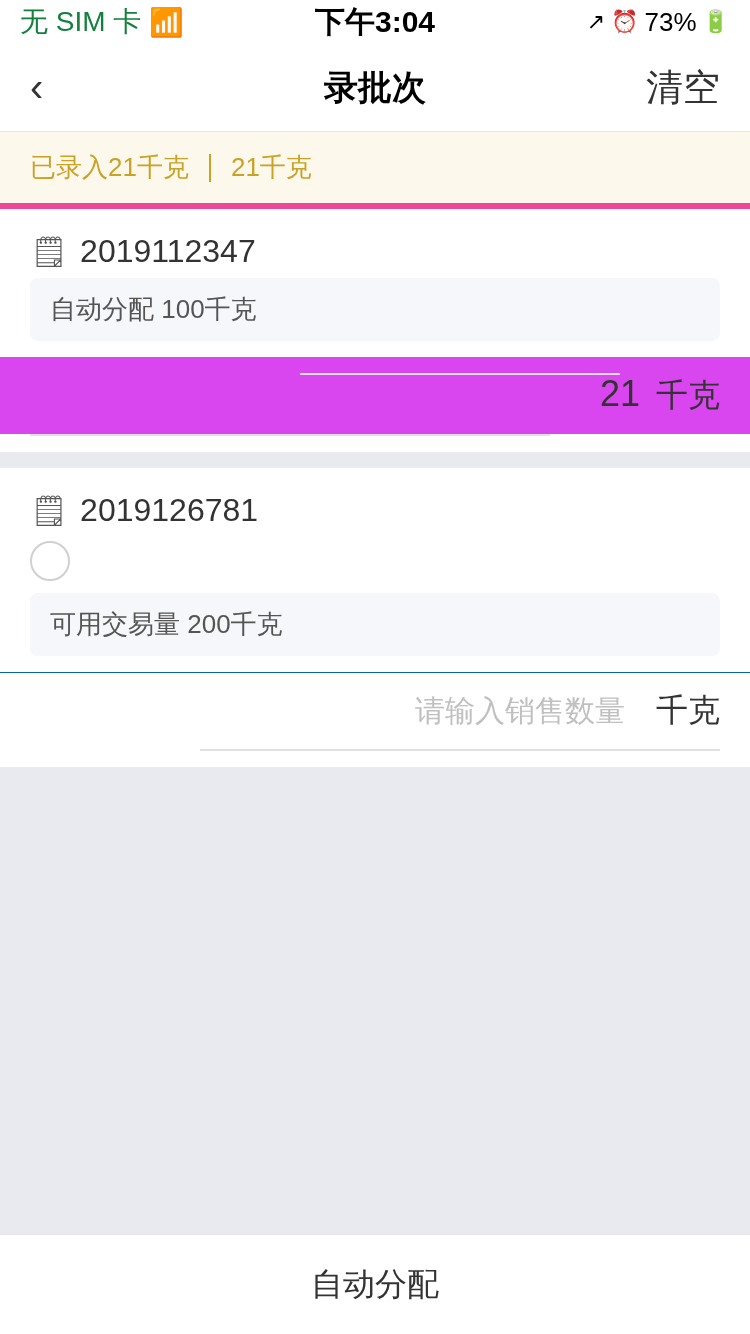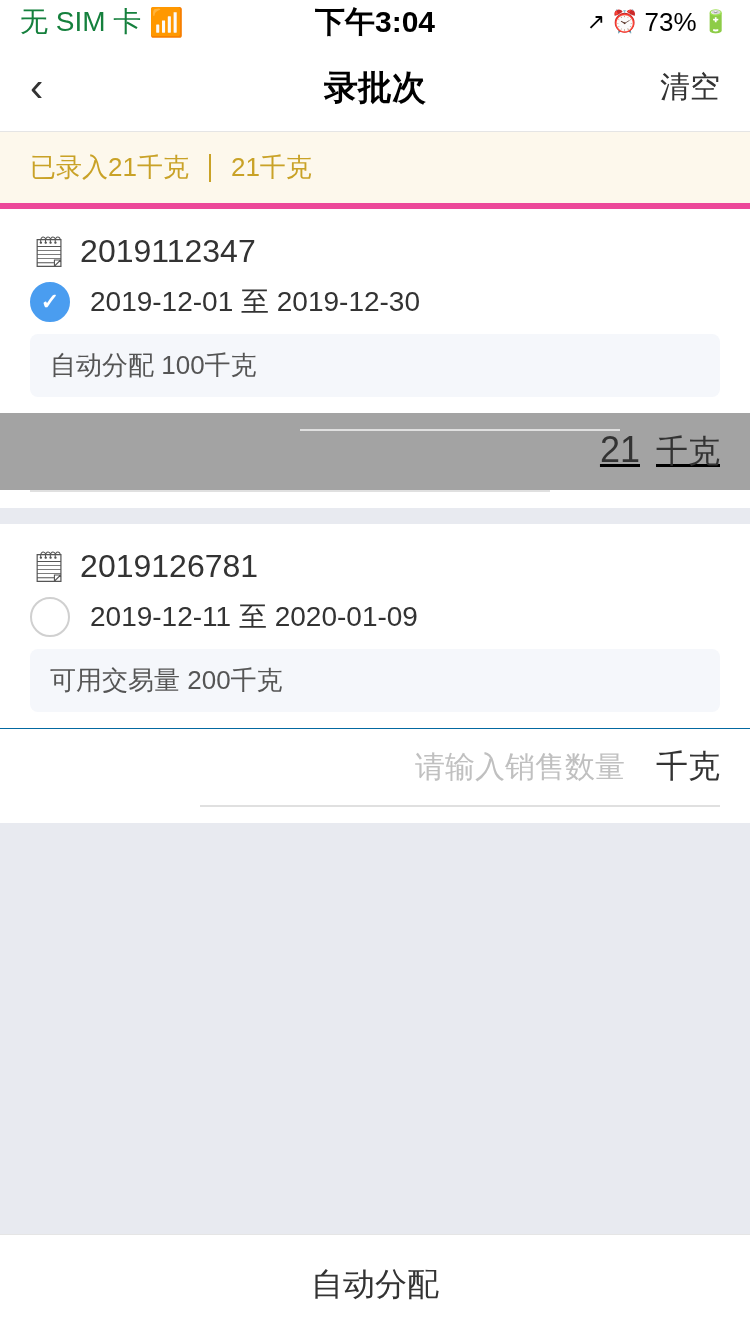--- a/index.html
+++ b/index.html
@@ -64,21 +64,21 @@
     }
     .nav-title {
       font-size: 34px;
       font-weight: 600;
       color: #000;
       position: absolute;
       left: 50%;
       transform: translateX(-50%);
     }
     .nav-clear {
-      font-size: 30px;
+      font-size: 37px;
       color: #333;
       cursor: pointer;
       margin-left: 12px;
     }
 
     
     .info-banner {
       background: #fdf8ec;
       padding: 18px 30px;
       display: flex;
@@ -155,23 +155,22 @@
       font-size: 26px;
       color: #555;
     }
 
     
     .quantity-row {
       display: flex;
       align-items: baseline;
       justify-content: flex-end;
       padding: 16px 30px 16px 30px;
-      background: #a3a3a3;
+      background: #d946ef;
       gap: 16px;
-      text-decoration: underline;
     }
     .quantity-value {
       font-size: 36px;
       font-weight: 500;
       color: #333;
     }
     .quantity-unit {
       font-size: 32px;
       color: #333;
     }
@@ -270,45 +269,40 @@
   <span class="info-banner-text">已录入21千克</span>
   <div class="info-banner-divider"></div>
   <span class="info-banner-text">21千克</span>
 </div>
 
 <div class="batch-item">
   <div class="batch-item-header">
     <span class="batch-icon">🗒</span>
     <span class="batch-number">2019112347</span>
   </div>
-  <div class="batch-date-row">
-    <div class="radio-circle checked"></div>
-    <span class="batch-date">2019-12-01 至 2019-12-30</span>
-  </div>
   <div class="batch-available">自动分配 100千克</div>
 
   <div class="quantity-row">
     <div class="divider-line" style="position:absolute;left:200px;right:30px;top:auto;"></div>
     <span class="quantity-value">21</span>
     <span class="quantity-unit">千克</span>
   </div>
   <div style="height:2px;background:#e0e0e0;margin:0 200px 0 30px;"></div>
   <div style="height:16px;background:#fff;"></div>
 </div>
 
 <div class="section-divider"></div>
 
 <div class="batch-item">
   <div class="batch-item-header">
     <span class="batch-icon">🗒</span>
     <span class="batch-number">2019126781</span>
   </div>
   <div class="batch-date-row">
     <div class="radio-circle"></div>
-    <span class="batch-date">2019-12-11 至 2020-01-09</span>
   </div>
   <div class="batch-available">可用交易量 200千克</div>
 
   <div class="quantity-input-row">
     <input class="quantity-input" type="number" placeholder="请输入销售数量" style="">
     <span class="quantity-unit-2">千克</span>
   </div>
   <div style="height:2px;background:#e0e0e0;margin:0 30px 0 200px;"></div>
   <div style="height:16px;background:#fff;"></div>
 </div>

